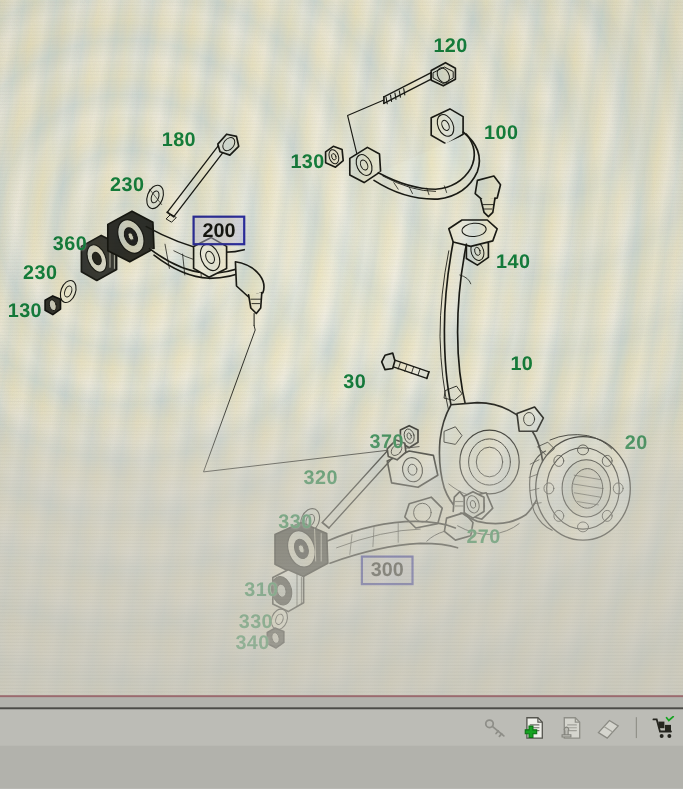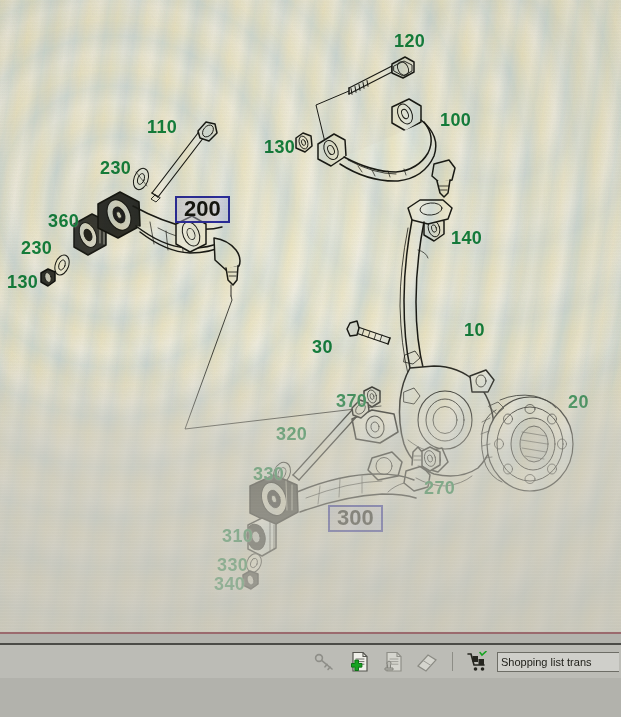--- a/index.html
+++ b/index.html
@@ -91,21 +91,21 @@
     white-space: nowrap;
     text-shadow: 0 0 2px rgba(240,238,226,.65);
   }
 
   .hl-box {
     position: absolute;
     border: 2px solid #2d2d9e;
     background: rgba(196,193,224,0.45);
     padding: 1px 7px 2px 7px;
     font-family: "Liberation Sans", sans-serif;
-    font-size: 22px;
+    font-size: 18px;
     font-weight: 700;
     color: #15150f;
     white-space: nowrap;
     line-height: 20px;
   }
 
   
   #rule-red {
     position: absolute; left: 0; top: 632px; width: 621px; height: 2px;
     background: #9b6a6e;
@@ -401,21 +401,21 @@
         <g>
           <path d="M243 575 L250 571 L258 574 L258 584 L251 589 L243 585 Z" fill="#33332c" stroke="#12120e"></path>
           <ellipse cx="250.5" cy="580" rx="3.2" ry="5" transform="rotate(-16 250.5 580)" fill="#cdcbbe" stroke-width=".8"></ellipse>
         </g>
       </g>
     </svg>
 
     <div class="num" style="left:394px;top:31px;">120</div>
     <div class="num" style="left:440px;top:110px;">100</div>
     <div class="num" style="left:264px;top:137px;">130</div>
-    <div class="num" style="left:147px;top:117px;">110</div>
+    <div class="num" style="left:147px;top:117px;">180</div>
     <div class="num" style="left:100px;top:158px;">230</div>
     <div class="num" style="left:48px;top:211px;">360</div>
     <div class="num" style="left:21px;top:238px;">230</div>
     <div class="num" style="left:7px;top:272px;">130</div>
     <div class="num" style="left:451px;top:228px;">140</div>
     <div class="num" style="left:312px;top:317px;margin-top:20px;">30</div>
     <div class="num" style="left:464px;top:320px;">10</div>
     <div class="num" style="left:568px;top:392px;">20</div>
     <div class="num" style="left:336px;top:391px;">370</div>
     <div class="num" style="left:276px;top:424px;">320</div>
@@ -488,21 +488,20 @@
         <svg width="24" height="22" viewBox="0 0 24 22">
           <path d="M2 3 H5 L8 14 H18" fill="none" stroke="#25251f" stroke-width="1.6" stroke-linecap="round"></path>
           <rect x="6.5" y="5" width="5.5" height="6" fill="#25251f"></rect>
           <rect x="12.5" y="8" width="5.5" height="6" fill="#25251f"></rect>
           <circle cx="9.5" cy="18" r="1.8" fill="#25251f"></circle>
           <circle cx="16.5" cy="18" r="1.8" fill="#25251f"></circle>
           <path d="M14 1.5 L16 4 L20 0.5" fill="none" stroke="#16a321" stroke-width="1.6" stroke-linecap="round"></path>
         </svg>
       </div>
 
-      <div id="shopping-field" title="Shopping list transfer">Shopping list trans</div>
     </div>
   </div>
 
   <div id="statusbar">
     
     
     
   </div>
 
 </div>

